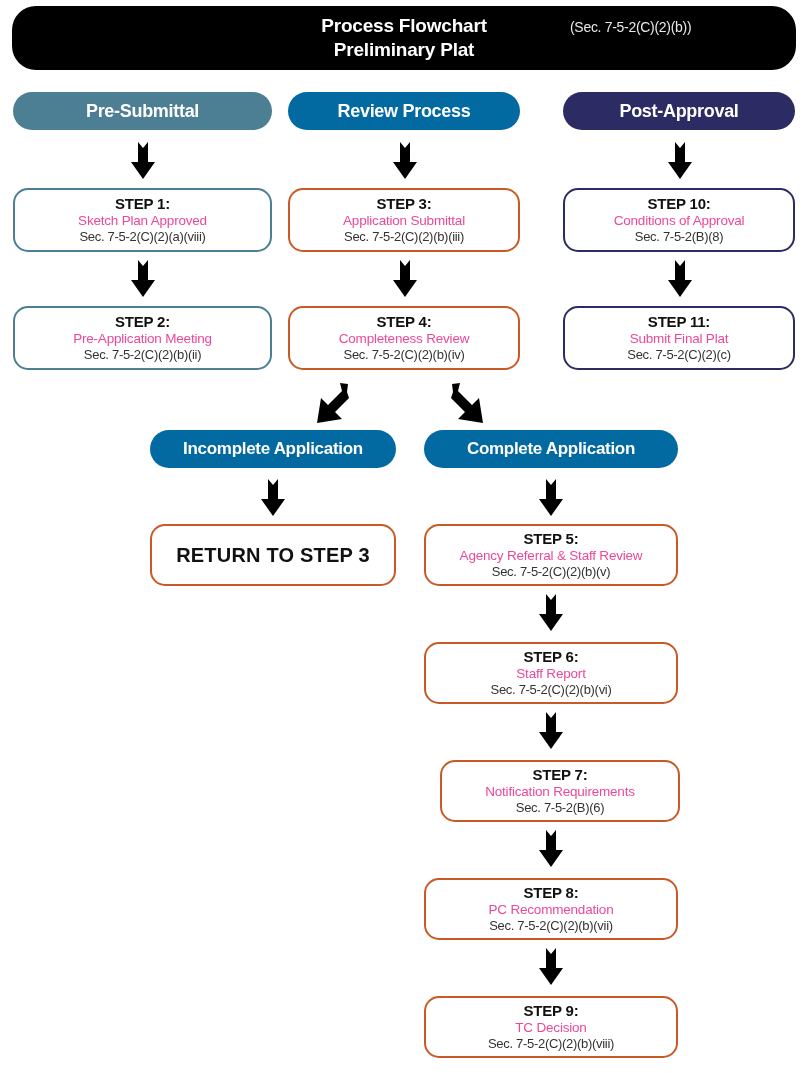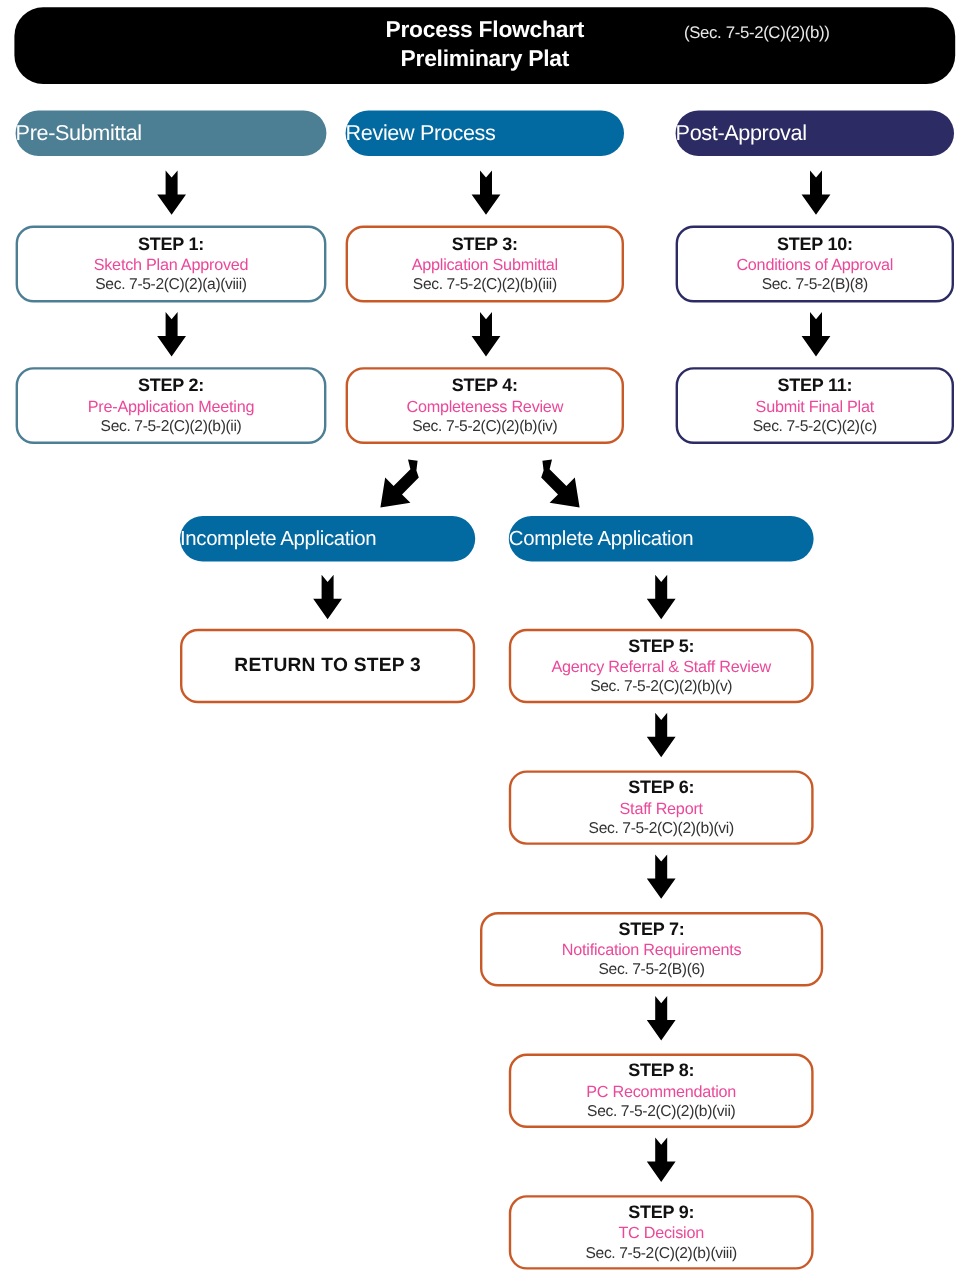--- a/index.html
+++ b/index.html
@@ -56,23 +56,24 @@
     white-space: nowrap;
   }
 
   
   .pill {
     position: absolute;
     height: 38px;
     border-radius: 19px;
     display: flex;
     align-items: center;
+    justify-content: center;
     color: #ffffff;
     font-size: 18px;
-    font-weight: normal;
+    font-weight: bold;
     letter-spacing: -0.3px;
     box-sizing: border-box;
   }
 
   
   .box {
     position: absolute;
     background: #ffffff;
     border-radius: 15px;
     border: 2px solid #f97316;
@@ -97,21 +98,21 @@
     line-height: 1.18;
     letter-spacing: -0.2px;
   }
   .box .b-sec {
     font-size: 13px;
     color: #333333;
     line-height: 1.18;
     letter-spacing: -0.3px;
   }
   .box.single .b-title {
-    font-size: 16px;
+    font-size: 20px;
     letter-spacing: 0.2px;
   }
 
   .bd-teal   { border-color: #4c7e94; }
   .bd-orange { border-color: #c95a27; }
   .bd-navy   { border-color: #2c2b63; }
 
   .bg-teal   { background: #4c7e94; }
   .bg-orange { background: #0369a1; }
   .bg-navy   { background: #2c2b63; }
@@ -265,21 +266,21 @@
   <div class="b-sub">Staff Report</div>
   <div class="b-sec">Sec. 7-5-2(C)(2)(b)(vi)</div>
 </div>
 
 <div class="arrow-down" style="left:538px; top:710px;">
   <svg viewBox="0 0 26 40" width="26" height="40" aria-hidden="true">
     <path d="M8,2 L13,8 L18,2 L18,22 L25,22 L13,39 L1,22 L8,22 Z" fill="#000000"></path>
   </svg>
 </div>
 
-<div class="box bd-orange" style="left:400px; top:760px; width:286px; height:62px;">
+<div class="box bd-orange" style="left:440px; top:760px; width:240px; height:62px;">
   <div class="b-title">STEP 7:</div>
   <div class="b-sub">Notification Requirements</div>
   <div class="b-sec">Sec. 7-5-2(B)(6)</div>
 </div>
 
 <div class="arrow-down" style="left:538px; top:828px;">
   <svg viewBox="0 0 26 40" width="26" height="40" aria-hidden="true">
     <path d="M8,2 L13,8 L18,2 L18,22 L25,22 L13,39 L1,22 L8,22 Z" fill="#000000"></path>
   </svg>
 </div>

